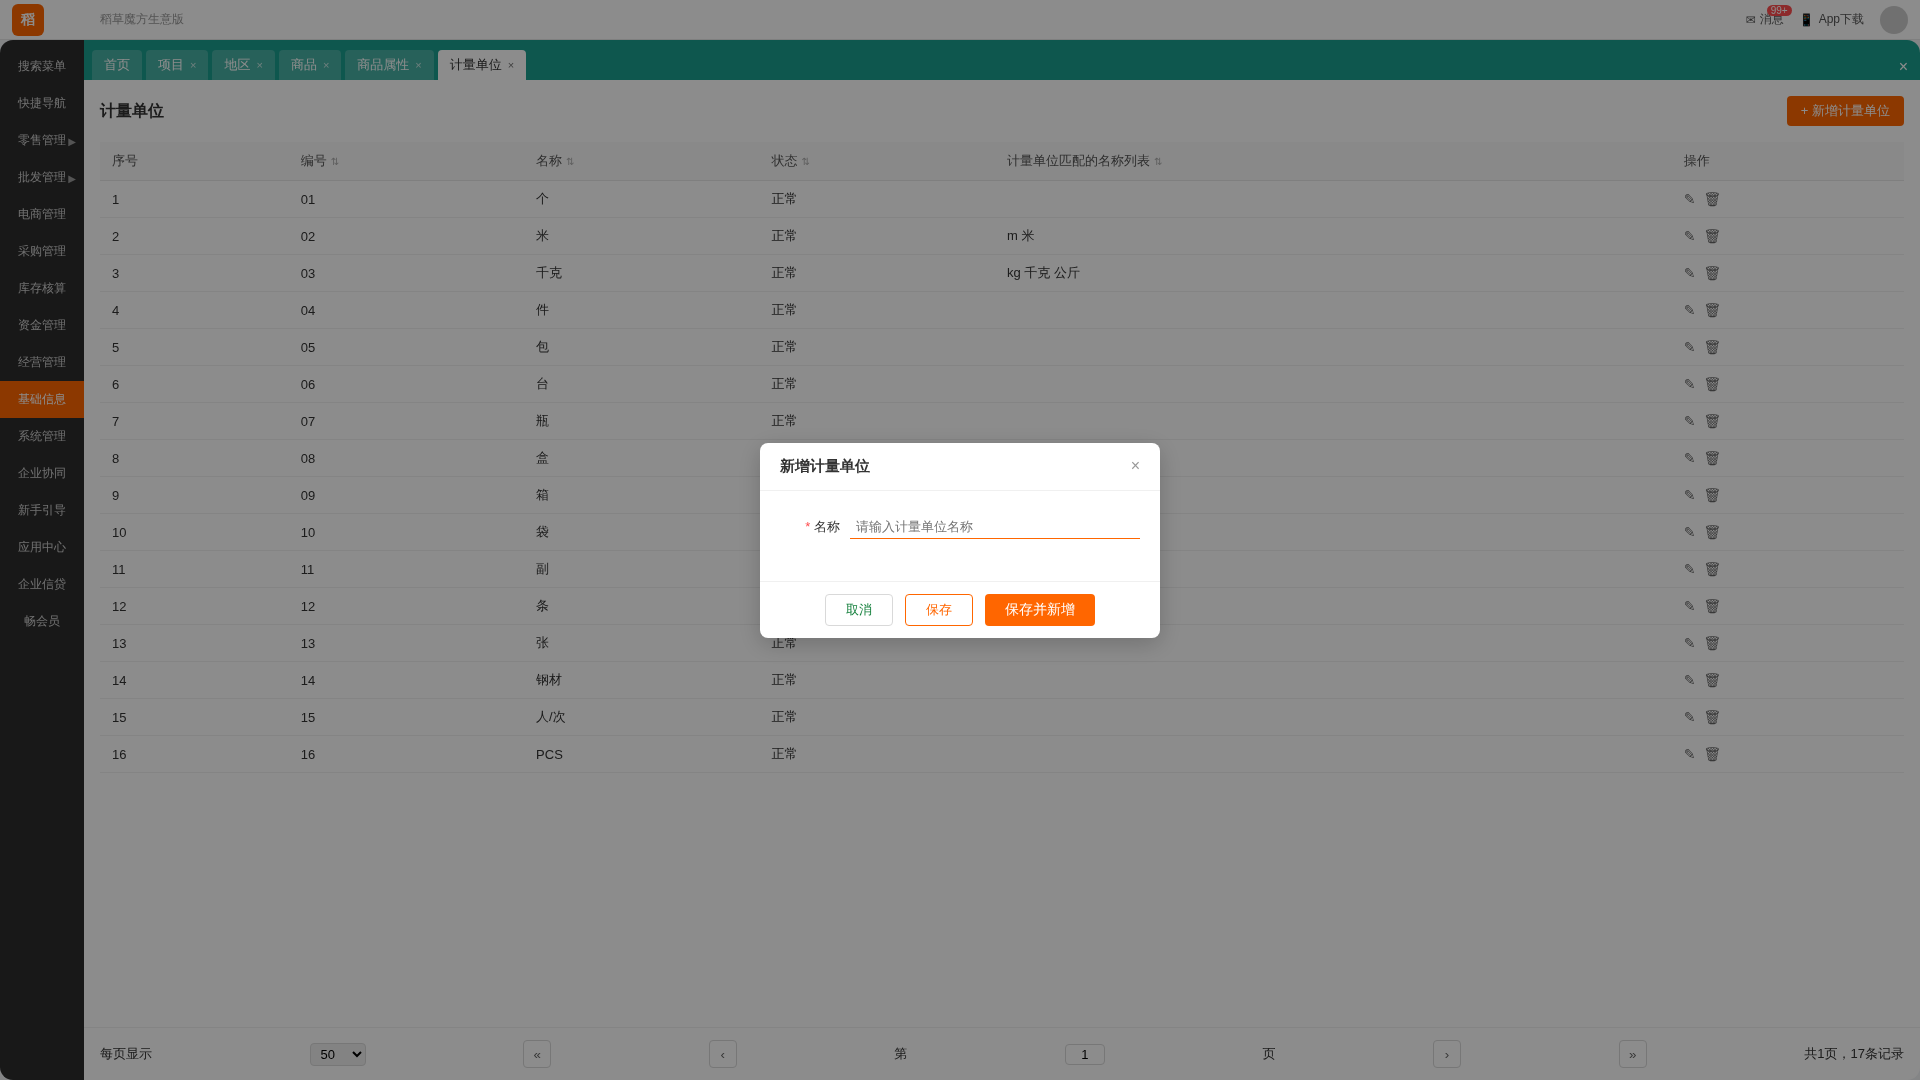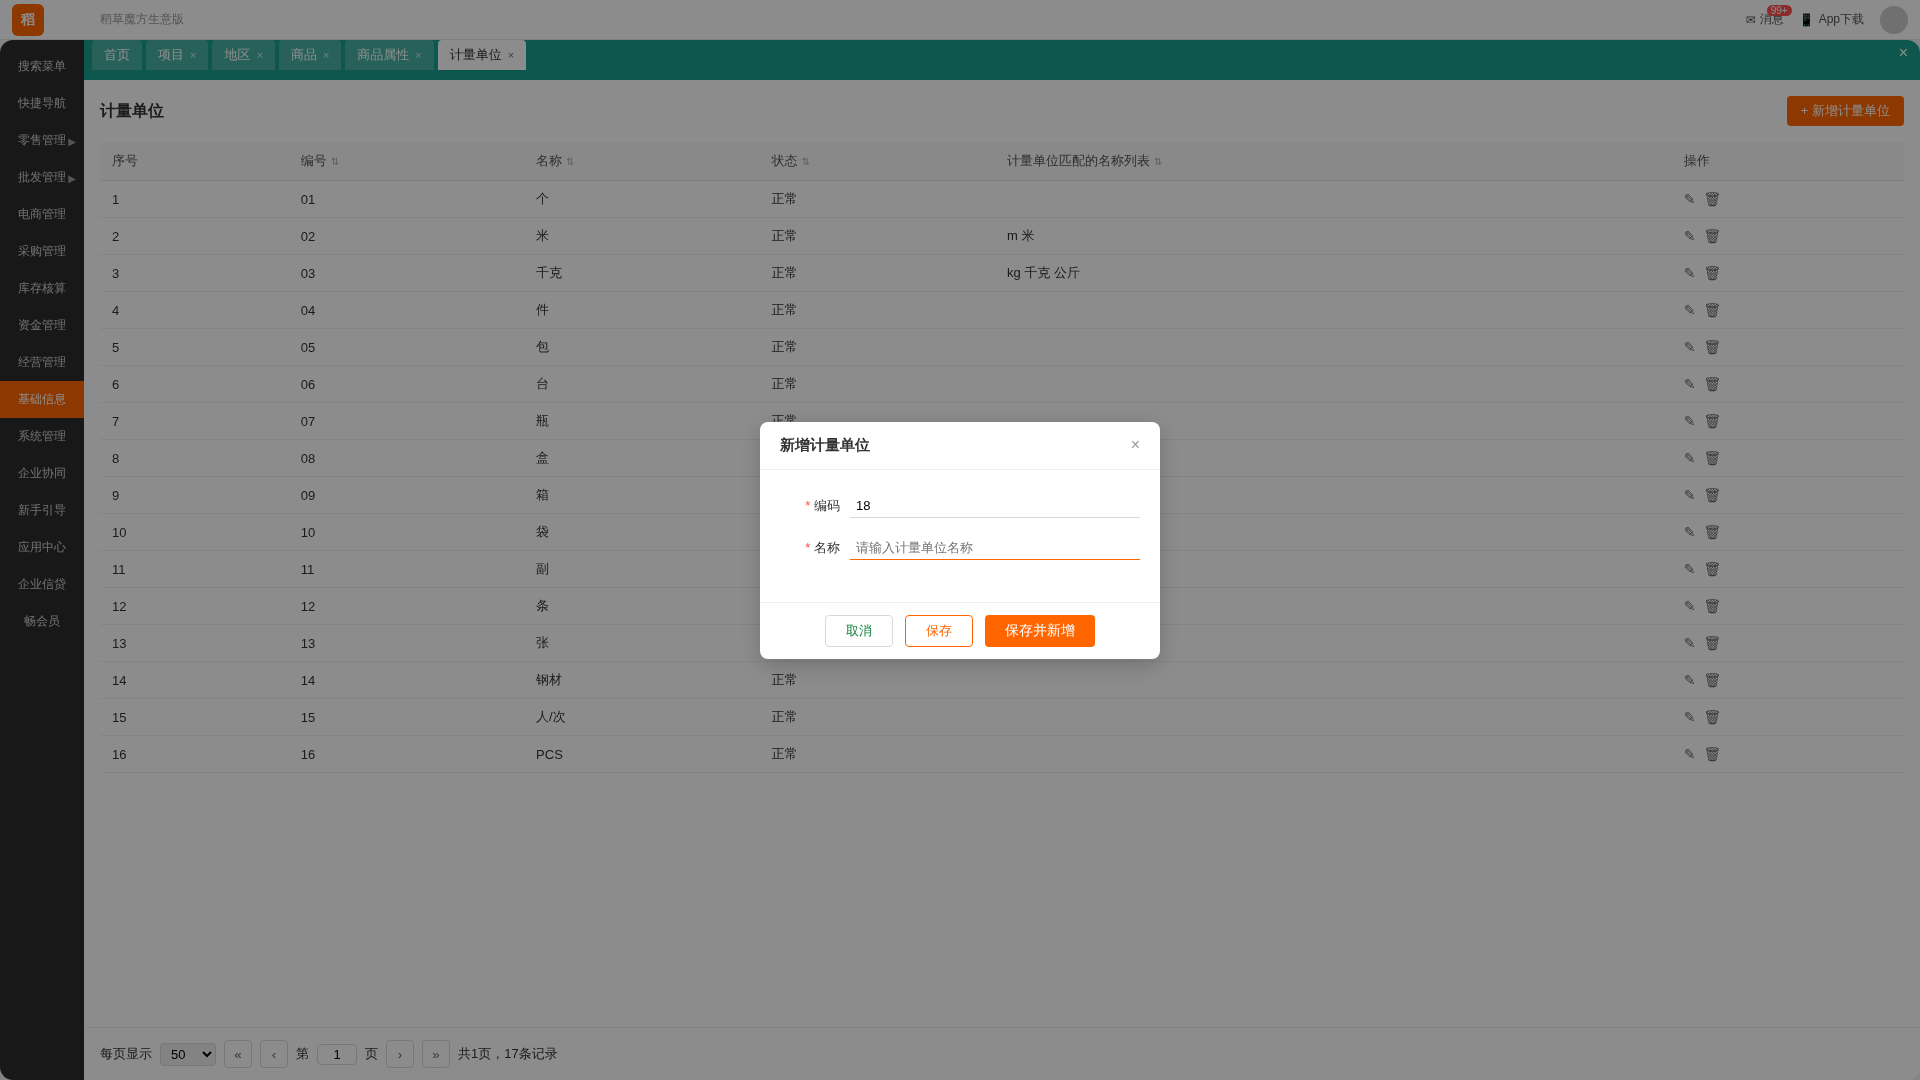--- a/index.html
+++ b/index.html
@@ -22,21 +22,21 @@
     
     .sidebar { width: 84px; background: #2d2d2d; display: flex; flex-direction: column; align-items: center; padding-top: 8px; flex-shrink: 0; }
     .sidebar-item { width: 100%; text-align: center; padding: 10px 4px; color: #ccc; font-size: 12px; cursor: pointer; position: relative; }
     .sidebar-item.active { background: #f60; color: #fff; }
     .sidebar-item .item-arrow { font-size: 10px; color: #999; position: absolute; right: 8px; top: 50%; transform: translateY(-50%); }
 
     
     .content-area { flex: 1; display: flex; flex-direction: column; overflow: hidden; }
 
     
-    .tab-bar { height: 40px; background: #1a9e8e; display: flex; align-items: flex-start; padding: 0 8px; gap: 4px; flex-shrink: 0; }
+    .tab-bar { height: 40px; background: #1a9e8e; display: flex; align-items: flex-end; padding: 0 8px; gap: 4px; flex-shrink: 0; }
     .tab { height: 30px; display: flex; align-items: center; padding: 0 12px; border-radius: 4px 4px 0 0; font-size: 13px; cursor: pointer; gap: 6px; }
     .tab.active { background: #fff; color: #333; }
     .tab.inactive { background: rgba(255,255,255,0.2); color: #fff; }
     .tab-close { font-size: 11px; opacity: 0.7; }
     .tab-bar-close { margin-left: auto; color: #fff; font-size: 16px; cursor: pointer; padding: 4px; }
 
     
     .page-content { flex: 1; background: #fff; overflow: auto; padding: 16px; }
     .page-header { display: flex; align-items: center; justify-content: space-between; margin-bottom: 16px; }
     .page-title { font-size: 16px; font-weight: bold; color: #333; }
@@ -46,21 +46,21 @@
     .data-table { width: 100%; border-collapse: collapse; }
     .data-table thead tr { background: #fafafa; }
     .data-table th { padding: 10px 12px; text-align: left; border-bottom: 1px solid #e8e8e8; font-weight: 500; color: #555; font-size: 13px; white-space: nowrap; }
     .data-table td { padding: 9px 12px; border-bottom: 1px solid #f0f0f0; font-size: 13px; color: #333; }
     .sort-icon { color: #aaa; font-size: 10px; margin-left: 4px; }
     .status-normal { color: #52c41a; font-size: 13px; }
     .action-btns { display: flex; gap: 8px; }
     .action-btn { color: #666; cursor: pointer; font-size: 14px; }
 
     
-    .pagination { display: flex; align-items: center; justify-content: flex-start; padding: 12px 16px; background: #fff; border-top: 1px solid #f0f0f0; gap: 8px; font-size: 13px; }
+    .pagination { display: flex; align-items: center; justify-content: space-between; padding: 12px 16px; background: #fff; border-top: 1px solid #f0f0f0; gap: 8px; font-size: 13px; }
     .page-size-select { border: 1px solid #d9d9d9; border-radius: 4px; padding: 2px 6px; font-size: 13px; }
     .page-nav-btn { border: 1px solid #d9d9d9; background: #fff; width: 28px; height: 28px; display: flex; align-items: center; justify-content: center; border-radius: 4px; cursor: pointer; color: #666; }
     .page-input { width: 40px; border: 1px solid #d9d9d9; border-radius: 4px; text-align: center; padding: 2px 4px; font-size: 13px; }
 
     
     .modal-overlay { position: fixed; top: 0; left: 0; width: 100%; height: 100%; background: rgba(0,0,0,0.45); display: flex; align-items: center; justify-content: center; z-index: 1000; }
     .modal { background: #fff; border-radius: 8px; width: 400px; box-shadow: 0 6px 24px rgba(0,0,0,0.2); }
     .modal-header { padding: 14px 20px; border-bottom: 1px solid #f0f0f0; display: flex; align-items: center; justify-content: space-between; }
     .modal-title { font-size: 15px; font-weight: bold; color: #333; }
     .modal-close { color: #999; cursor: pointer; font-size: 16px; }
@@ -395,24 +395,20 @@
 </div>
 
 <div class="modal-overlay">
   <div class="modal">
     <div class="modal-header">
       <span class="modal-title">新增计量单位</span>
       <span class="modal-close">×</span>
     </div>
     <div class="modal-body">
       <div class="form-row">
-        <label class="form-label required">编码</label>
-        <input class="form-input" type="text" id="code-input-el" value="18" style="">
-      </div>
-      <div class="form-row">
         <label class="form-label required">名称</label>
         <input class="form-input focused" type="text" id="name-input-el" placeholder="请输入计量单位名称" style="">
       </div>
     </div>
     <div class="modal-footer">
       <button class="btn-cancel">取消</button>
       <button class="btn-save">保存</button>
       <button class="btn-save-new">保存并新增</button>
     </div>
   </div>

